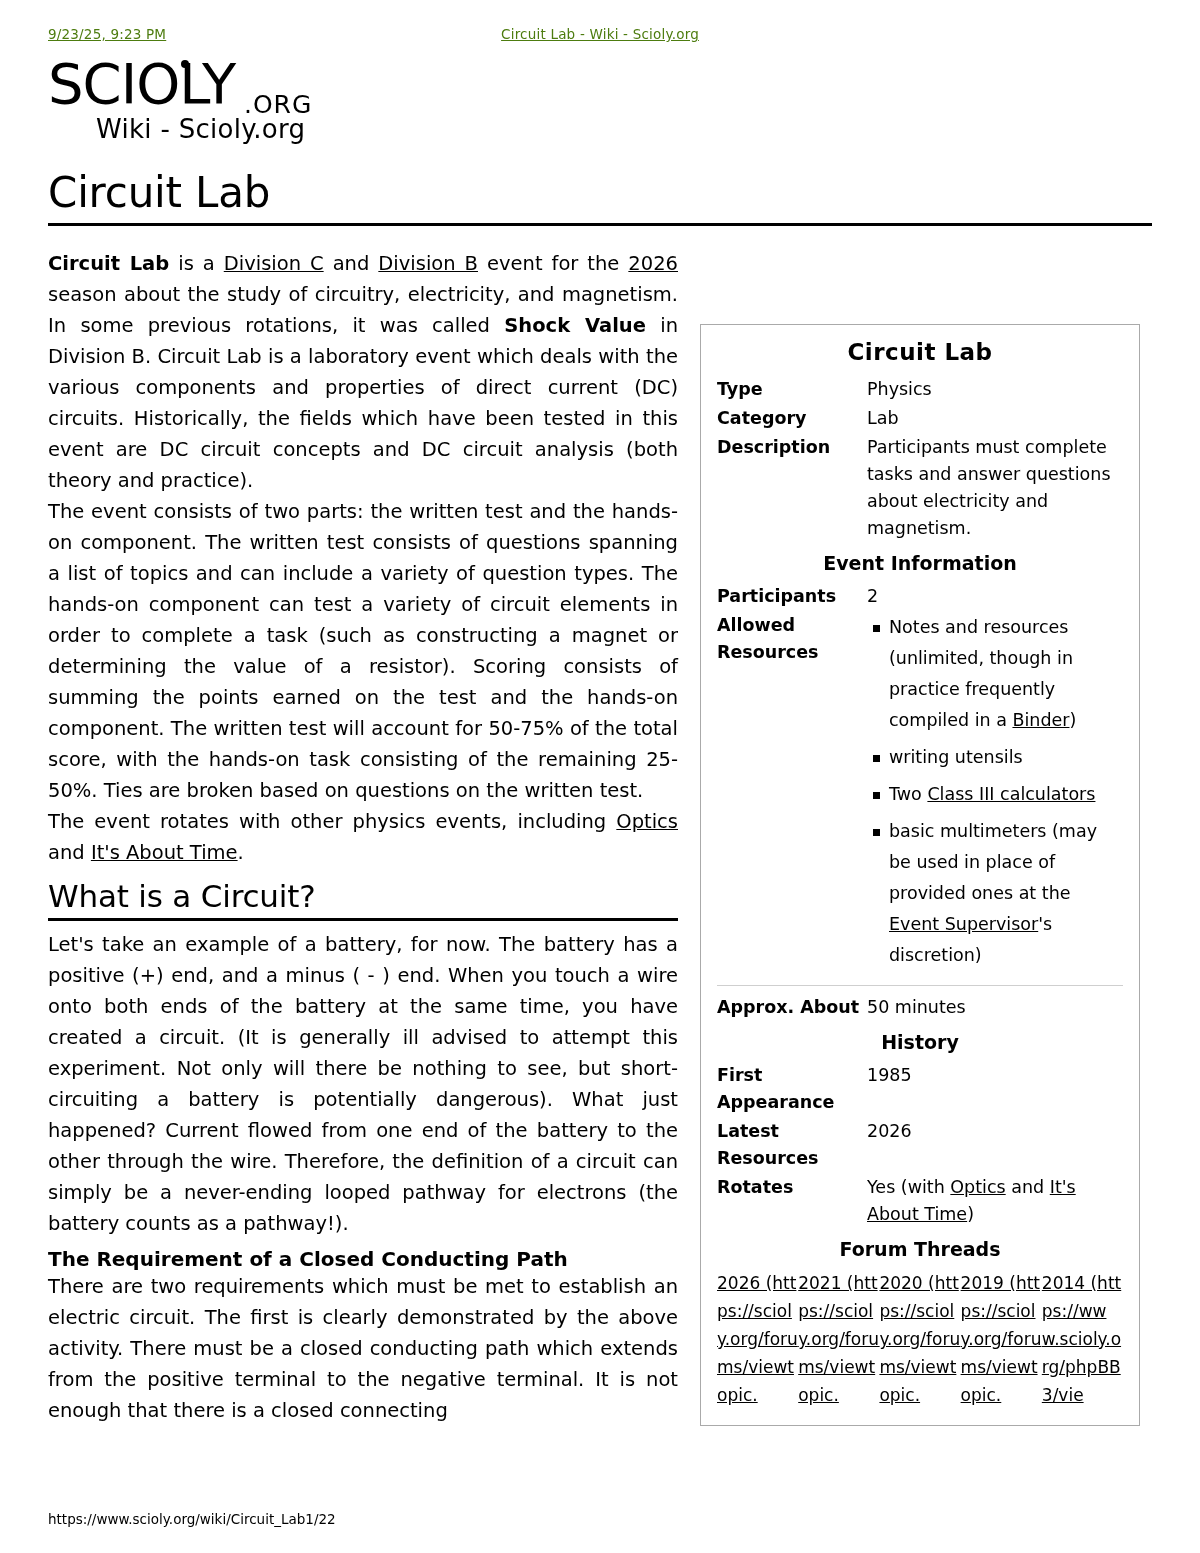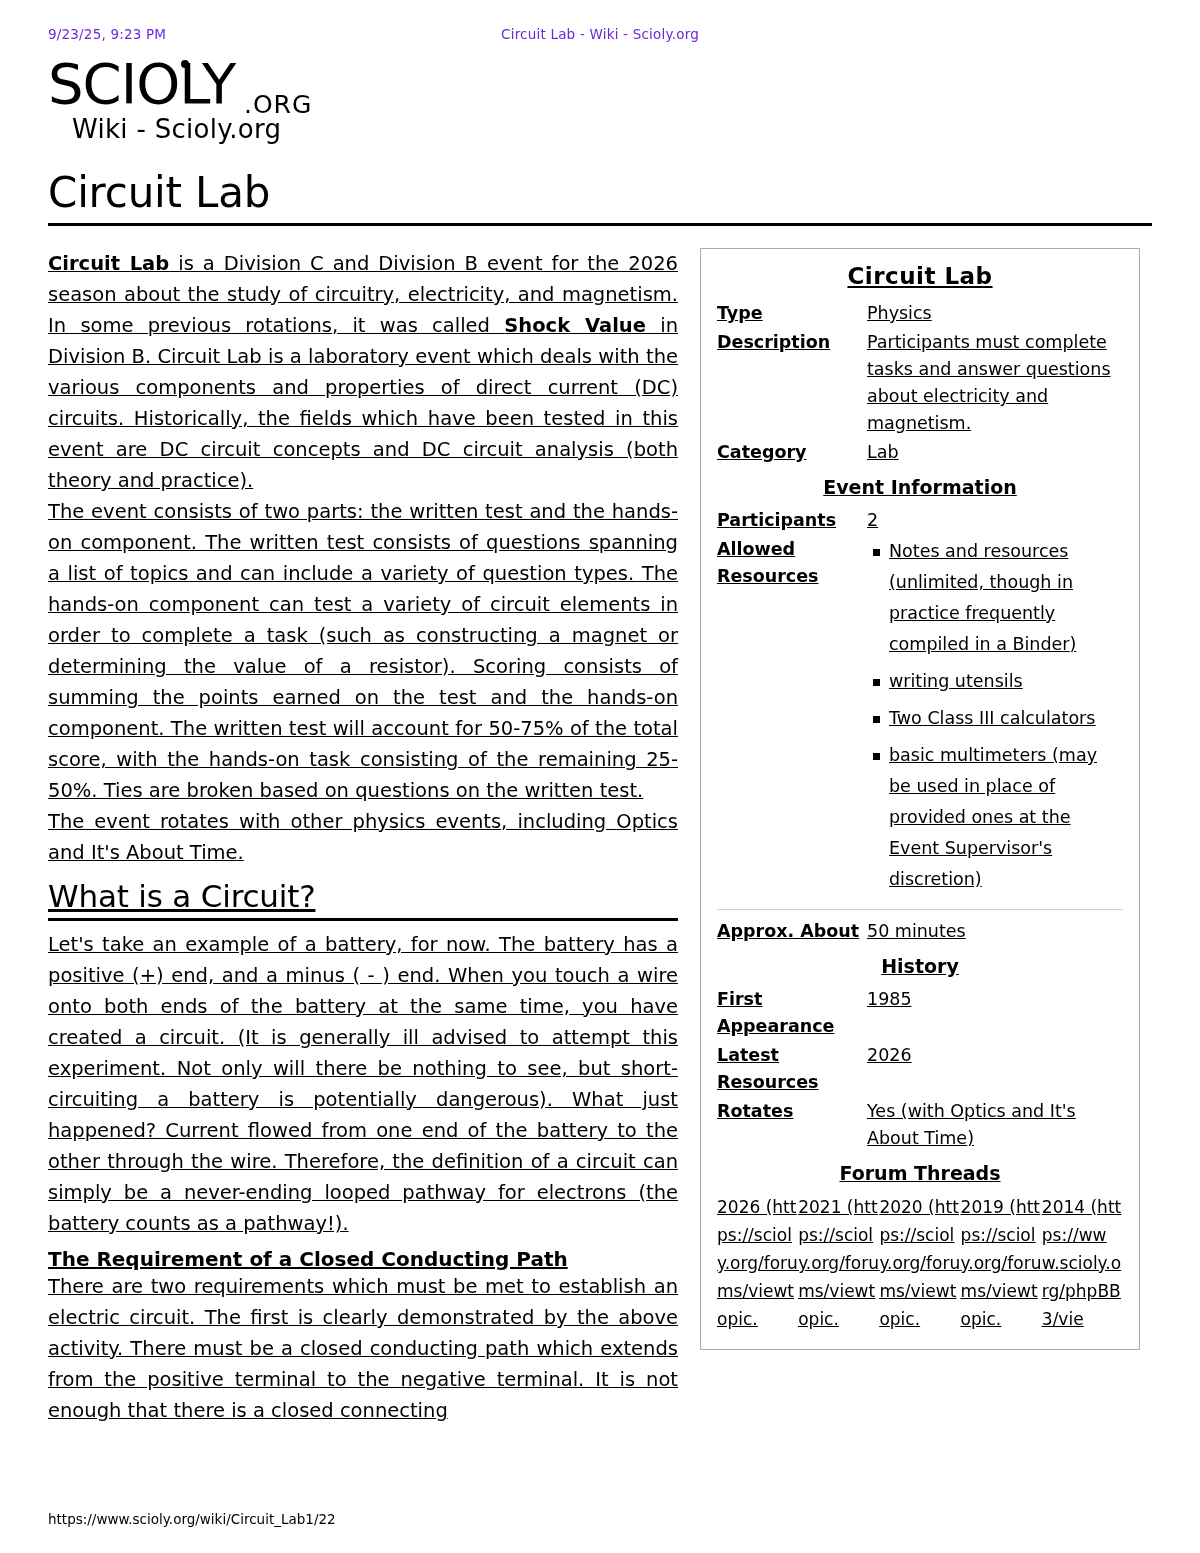--- a/index.html
+++ b/index.html
@@ -21,22 +21,23 @@
     height: 1553px;
     box-sizing: border-box;
     padding: 26px 48px 0 48px;
   }
   
   .print-header {
     display: flex;
     justify-content: space-between;
     align-items: center;
     font-size: 13.5px;
-    color: #6d28d9;
+    color: #4d7c0f;
     letter-spacing: 0.2px;
+    text-decoration: underline;
   }
   .print-header .ph-date { width: 200px; }
   .print-header .ph-title {
     flex: 1;
     text-align: center;
     font-size: 13.5px;
   }
   .print-header .ph-right { width: 200px; }
 
   
@@ -65,41 +66,40 @@
     position: absolute;
     width: 8px; height: 8px;
     border-radius: 50%;
     background: #000;
     left: 133px;
     top: 4px;
   }
   .logo-sub {
     font-size: 26px;
     margin-top: 2px;
-    margin-left: 24px;
+    margin-left: 48px;
     letter-spacing: 0.3px;
   }
   .page-title {
     font-size: 42px;
     font-weight: 400;
     margin-top: 4px;
     letter-spacing: -0.2px;
   }
   .title-rule {
     border-bottom: 3px solid #000;
     margin-top: 6px;
     margin-bottom: 22px;
   }
 
   
   .columns {
     display: flex;
-    align-items: flex-start;
+    align-items: flex-end;
     gap: 22px;
-    text-decoration: underline;
   }
   .col-left {
     width: 630px;
     flex: 0 0 630px;
   }
   .col-right {
     width: 440px;
     flex: 0 0 440px;
   }
   .body-p {
@@ -265,26 +265,26 @@
     <div class="col-right">
       <div class="infobox">
 
         <div class="ib-title">Circuit Lab</div>
 
         <div class="ib-row">
           <div class="ib-key">Type</div>
           <div class="ib-val">Physics</div>
         </div>
         <div class="ib-row">
+          <div class="ib-key">Category</div>
+          <div class="ib-val">Lab</div>
+        </div>
+        <div class="ib-row">
           <div class="ib-key">Description</div>
           <div class="ib-val">Participants must complete tasks and answer questions about electricity and magnetism.</div>
-        </div>
-        <div class="ib-row">
-          <div class="ib-key">Category</div>
-          <div class="ib-val">Lab</div>
         </div>
 
         <div class="ib-sec">Event Information</div>
 
         <div class="ib-row">
           <div class="ib-key">Participants</div>
           <div class="ib-val">2</div>
         </div>
 
         <div class="ib-row">

